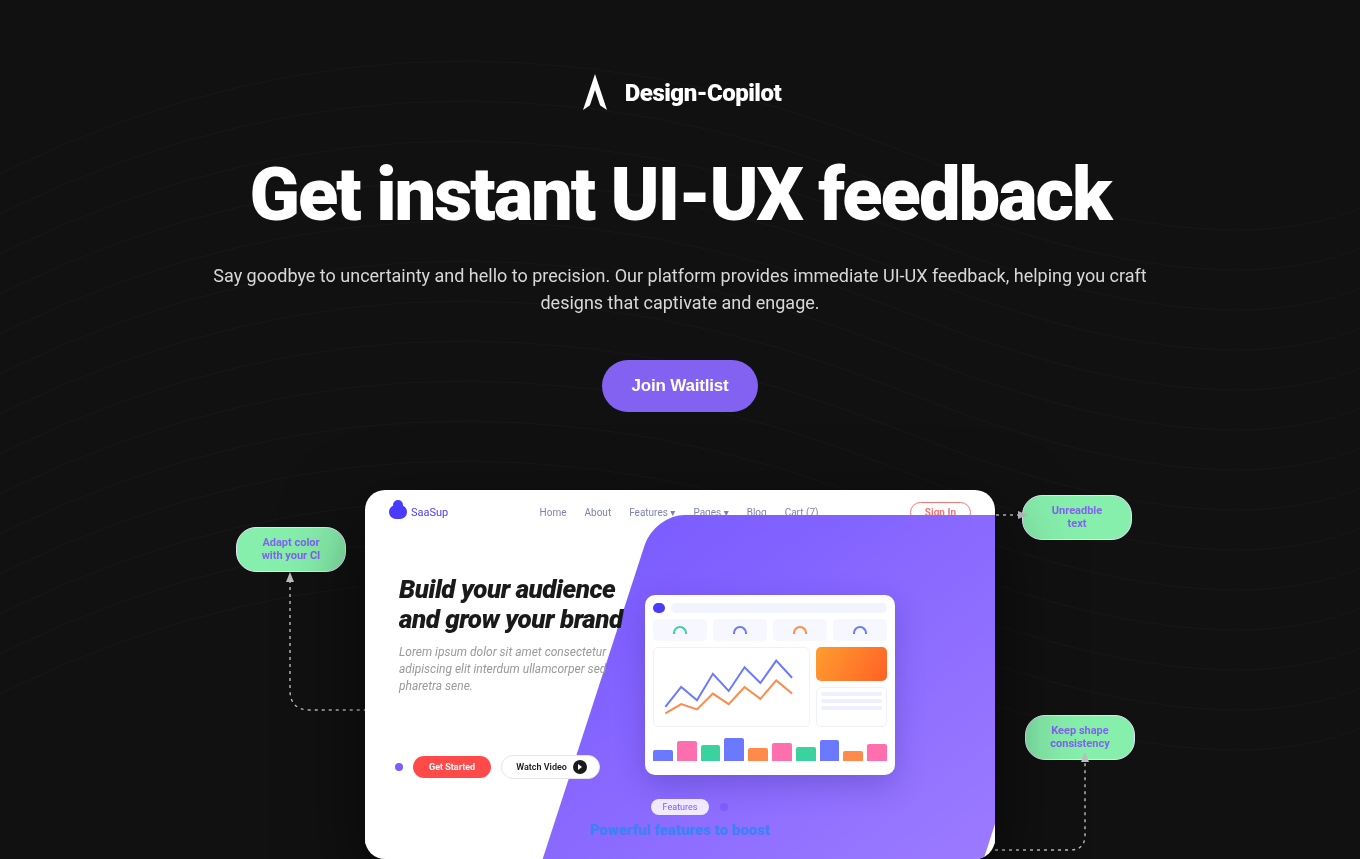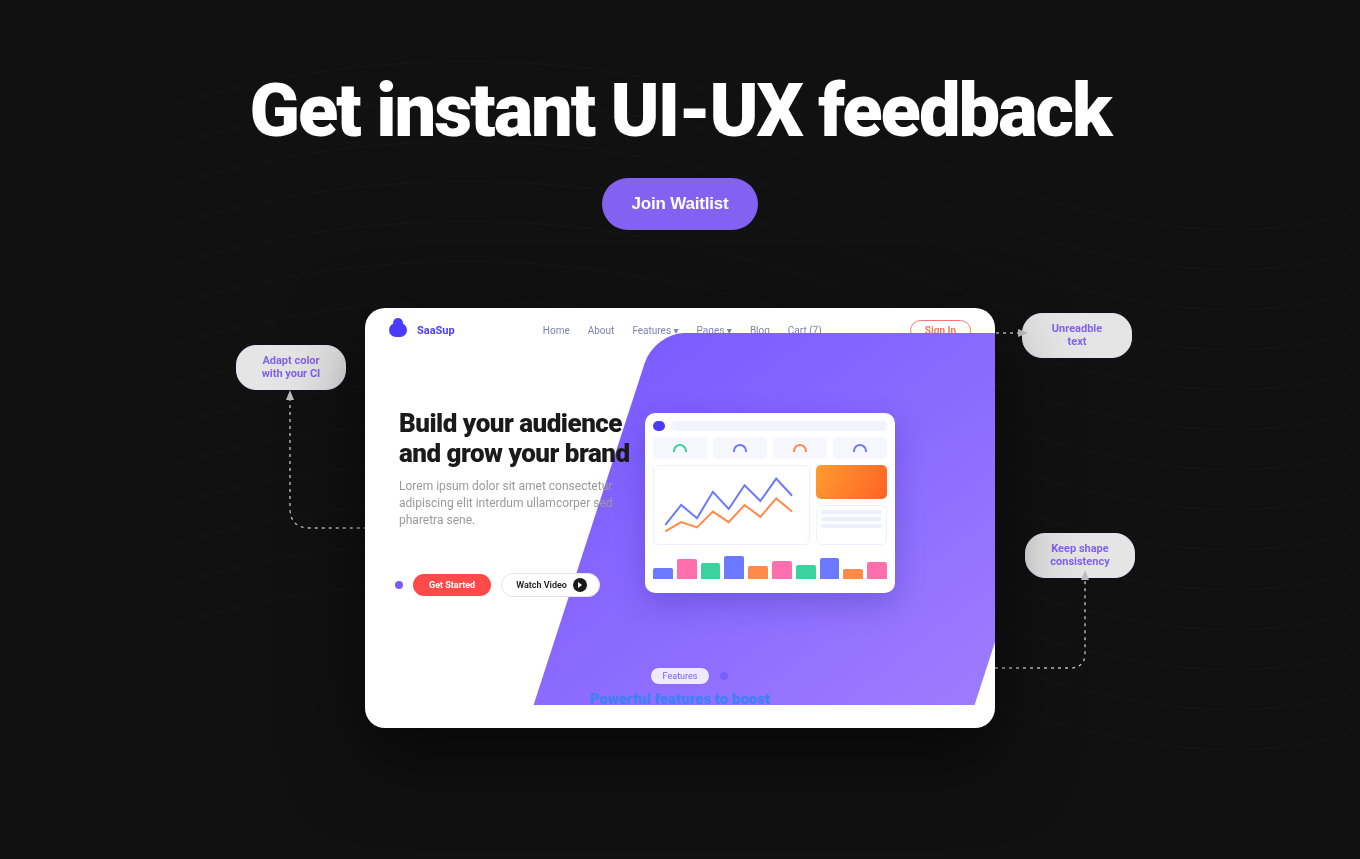--- a/index.html
+++ b/index.html
@@ -88,39 +88,40 @@
     border-radius:20px;
     overflow:hidden;
     box-shadow:0 30px 80px rgba(0,0,0,.6);
   }
   .browser .navbar{
     display:flex; align-items:center; justify-content:space-between;
     padding:12px 24px;
     font-size:11px;
     color:#5f66a2;
   }
-  .navbar .nv-left{display:flex;align-items:center;gap:6px;font-weight:700;color:#4a3cff;justify-content:space-between;}
+  .navbar .nv-left{display:flex;align-items:center;gap:0;font-weight:400;color:#4a3cff;justify-content:space-between;}
   .navbar .nv-left .cloud{width:18px;height:14px;background:#4a3cff;border-radius:10px 10px 10px 10px;position:relative;margin-right:4px;}
   .navbar .nv-left .cloud:before{content:"";position:absolute;width:10px;height:10px;background:#4a3cff;border-radius:50%;top:-5px;left:4px;}
   .navbar .nv-links{display:flex;gap:18px;color:#7d83b3;font-size:10px;}
   .navbar .signin{background:#fff;border:1px solid #f27777;color:#f27777;font-size:10px;padding:4px 14px;border-radius:999px;font-weight:700;}
 
   .hero-area{
     position:relative; height:310px;
     background:#fff;
   }
   .hero-area .triangle{
     position:absolute; right:-40px; top:-20px; width:70%; height:120%;
     background:linear-gradient(135deg,#7b5cff 0%,#9d7bff 100%);
     transform:skewX(-18deg);
     border-top-left-radius:30px;
   }
   .hero-text{
-    position:absolute; left:34px; top:56px; width:250px;
+    position:absolute; left:34px; top:40px; width:250px;
     color:#1a1a1a;
+    font-style:italic;
   }
   .hero-text h2{font-size:26px;font-weight:900;line-height:1.15;margin-bottom:10px;letter-spacing:-0.5px;}
   .hero-text p{font-size:12px;color:#9a9a9a;line-height:1.4;}
   .hero-buttons{position:absolute;left:30px;top:220px;display:flex;align-items:center;gap:10px;}
   .dot-purple{width:8px;height:8px;border-radius:50%;background:#7b5cff;}
   .btn-red{background:#ff4a4a;color:#fff;font-size:9px;font-weight:700;padding:6px 16px;border-radius:999px;}
   .btn-watch{display:flex;align-items:center;gap:6px;font-size:9px;color:#1a1a1a;border:1px solid #e5e5e5;padding:4px 12px 4px 14px;border-radius:999px;font-weight:600;background:#fff;}
   .btn-watch .play{width:14px;height:14px;border-radius:50%;background:#1a1a1a;display:flex;align-items:center;justify-content:center;}
   .btn-watch .play:before{content:"";border-left:4px solid #fff;border-top:3px solid transparent;border-bottom:3px solid transparent;margin-left:1px;}
 
@@ -158,21 +159,21 @@
     display:flex;flex-direction:column;align-items:center;gap:6px;
     padding-top:10px;
   }
   .feat-pill{background:#f0eaff;color:#7b5cff;font-size:9px;font-weight:400;padding:3px 12px;border-radius:999px;}
   .feat-dot{position:absolute;width:8px;height:8px;border-radius:50%;background:#7b5cff;left:calc(50% + 40px);top:14px;}
   .feat-title{font-size:15px;font-weight:900;color:#3b82f6;}
 
   
   .callout{
     position:absolute;
-    background:#e5e5e5;
+    background:#86efac;
     color:#8361F1;
     border:1px solid #e6e0ff;
     border-radius:20px;
     padding:8px 18px;
     font-size:11px;
     font-weight:700;
     text-align:center;
     line-height:1.25;
     white-space:nowrap;
   }
@@ -205,23 +206,33 @@
       <path d="M-50 600 Q400 350 900 550 T1500 450"></path>
       <path d="M-50 640 Q400 390 900 590 T1500 490"></path>
       <path d="M-50 680 Q400 430 900 630 T1500 530"></path>
       <path d="M-50 720 Q400 470 900 670 T1500 570"></path>
     </g>
   </svg>
 </div>
 
 <div class="page">
 
+  <div class="brand">
+    <span class="logo">
+      <svg width="32" height="42" viewBox="0 0 32 42">
+        <path d="M16 2 L28 38 L16 30 L4 38 Z" fill="#ffffff"></path>
+        <path d="M16 18 L22 36 L16 31 L10 36 Z" fill="#111111"></path>
+      </svg>
+    </span>
+    <span class="brand-name">Design-Copilot</span>
+  </div>
 
   <h1 class="headline">Get instant UI-UX feedback</h1>
 
+  <p class="subhead">Say goodbye to uncertainty and hello to precision. Our platform provides immediate UI-UX feedback, helping you craft designs that captivate and engage.</p>
 
   <button class="cta">Join Waitlist</button>
 
   <div class="illust">
 
     <div class="callout two-line c1">Adapt color with your CI</div>
     <div class="callout two-line c2">Unreadble text</div>
     <div class="callout two-line c3">Keep shape consistency</div>
 
     <svg class="connector" style="left:50px;top:80px;width:120px;height:200px">

